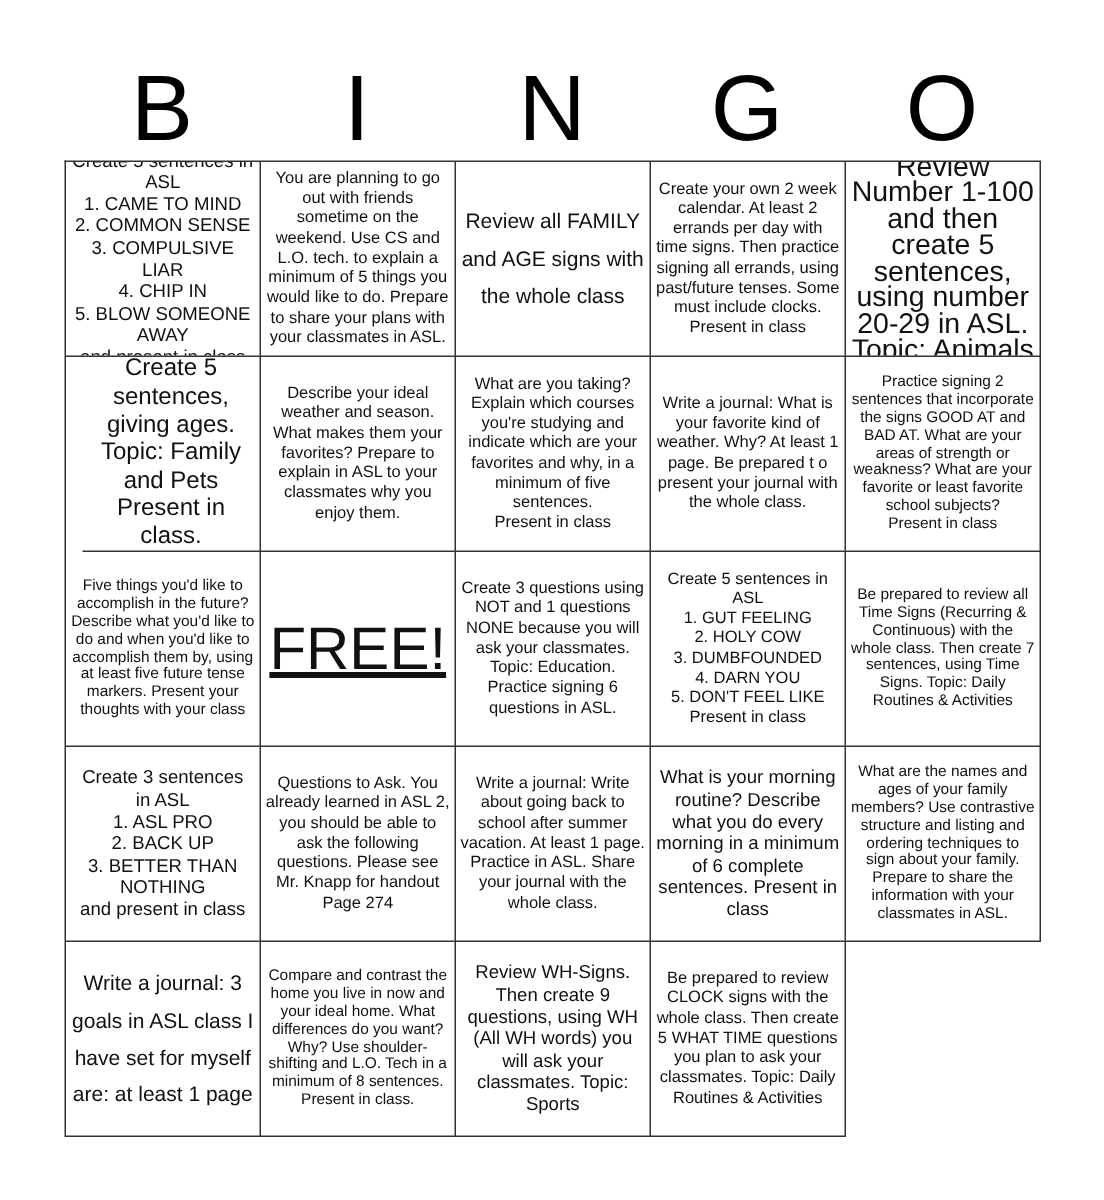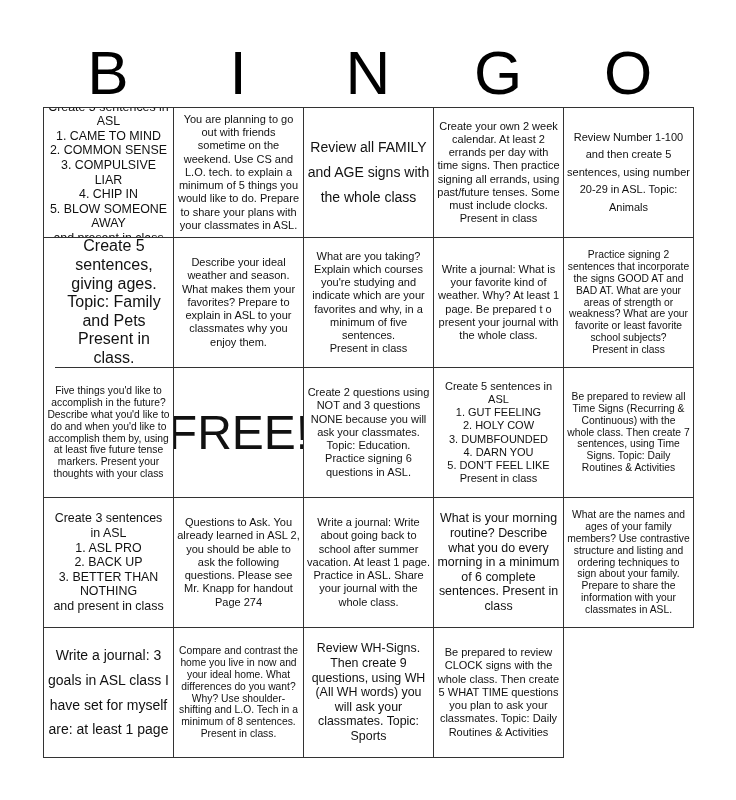--- a/index.html
+++ b/index.html
@@ -54,24 +54,24 @@
       text-align: center;
       padding: 2px 3px;
       overflow: hidden;
       white-space: pre-line;
       color: #111;
     }
     .cell span { display: block; }
     .s-xs  { font-size: 10.3px; line-height: 11.8px; }
     .s-sm  { font-size: 11px;   line-height: 13.2px; }
     .s-md  { font-size: 12.4px; line-height: 14.6px; }
-    .s-lg  { font-size: 11px; line-height: 17.5px; }
+    .s-lg  { font-size: 19px; line-height: 17.5px; }
     .s-xl  { font-size: 16px;   line-height: 18.6px; margin-left: 11px; }
     .s-xxl { font-size: 14px; line-height: 24.8px; }
-    .s-free { font-size: 48px; line-height: 44px; }
+    .s-free { font-size: 40px; line-height: 44px; text-decoration: underline; }
   </style>
 </head>
 <body>
 
 <div class="header">
   <div class="header-letter">B</div>
   <div class="header-letter">I</div>
   <div class="header-letter">N</div>
   <div class="header-letter">G</div>
   <div class="header-letter">O</div>
@@ -96,21 +96,21 @@
   <div class="cell s-xl"><span>Create 5 sentences, giving ages. Topic: Family and Pets Present in class.</span></div>
   <div class="cell s-sm"><span>Describe your ideal weather and season. What makes them your favorites? Prepare to explain in ASL to your classmates why you enjoy them.</span></div>
   <div class="cell s-sm"><span>What are you taking? Explain which courses you're studying and indicate which are your favorites and why, in a minimum of five sentences.
 Present in class</span></div>
   <div class="cell s-sm"><span>Write a journal: What is your favorite kind of weather. Why? At least 1 page. Be prepared t o present your journal with the whole class.</span></div>
 
   <div class="cell s-xs"><span>Practice signing 2 sentences that incorporate the signs GOOD AT and BAD AT. What are your areas of strength or weakness? What are your favorite or least favorite school subjects?
 Present in class</span></div>
   <div class="cell s-xs"><span>Five things you'd like to accomplish in the future? Describe what you'd like to do and when you'd like to accomplish them by, using at least five future tense markers. Present your thoughts with your class</span></div>
   <div class="cell s-free"><span>FREE!</span></div>
-  <div class="cell s-sm"><span>Create 2 questions using NOT and 3 questions NONE because you will ask your classmates. Topic: Education. Practice signing 6 questions in ASL.</span></div>
+  <div class="cell s-sm"><span>Create 3 questions using NOT and 1 questions NONE because you will ask your classmates. Topic: Education. Practice signing 6 questions in ASL.</span></div>
   <div class="cell s-sm"><span>Create 5 sentences in
 ASL
 1. GUT FEELING
 2. HOLY COW
 3. DUMBFOUNDED
 4. DARN YOU
 5. DON'T FEEL LIKE
 Present in class</span></div>
 
   <div class="cell s-xs"><span>Be prepared to review all Time Signs (Recurring &amp; Continuous) with the whole class. Then create 7 sentences, using Time Signs. Topic: Daily Routines &amp; Activities</span></div>

